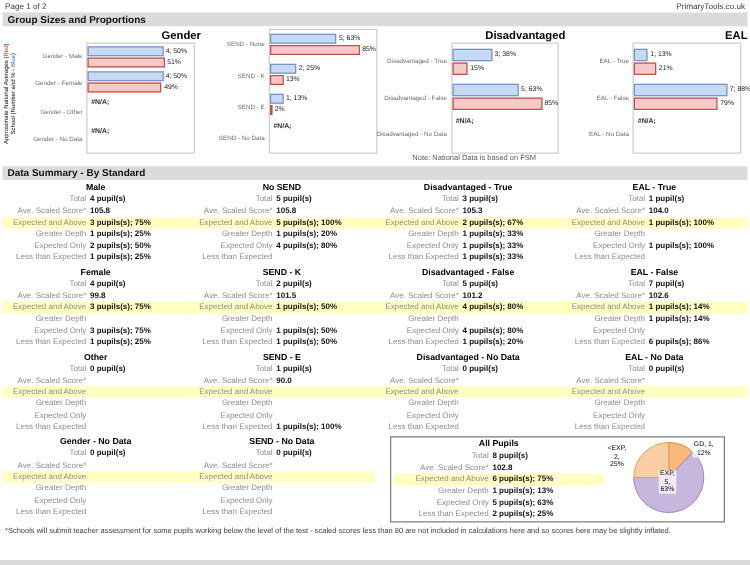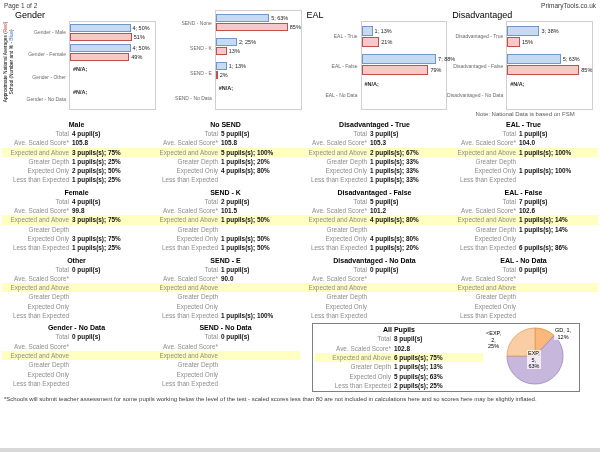--- a/index.html
+++ b/index.html
@@ -17,21 +17,21 @@
   .section-bar{ background:#dbdbdb; font-size:8px; font-weight:bold; padding:1px 4px;
     margin:0 2px 2px 2px; color:#111; }
   
   .charts-row{ display:flex; height:108px; padding:0 2px; margin-bottom:2px; }
   .axis-gutter{ width:13px; position:relative; flex:0 0 13px; }
   .axis-label{ position:absolute; width:104px; left:-45px; top:46px;
     transform:rotate(-90deg); text-align:center; font-size:4.8px; line-height:1.25; color:#000; }
   .axis-label .red{ color:#d02020; }
   .axis-label .blue{ color:#3a66c0; }
   .chart{ flex:1; display:flex; flex-direction:column; min-width:0; }
-  .chart-title{ height:11px; line-height:11px; font-size:9px; font-weight:normal; text-align:left; }
+  .chart-title{ height:11px; line-height:11px; font-size:9px; font-weight:bold; text-align:right; }
   .chart-body{ flex:1; display:flex; min-height:0; }
   .cat-col{ width:54px; flex:0 0 54px; display:flex; flex-direction:column; }
   .cat{ flex:1; display:flex; align-items:center; justify-content:flex-end;
     padding-right:3px; font-size:5px; color:#6a6a6a; white-space:nowrap; }
   .plot-col{ flex:1; display:flex; flex-direction:column; border:1px solid #cfcfcf;
     background:#fff; margin-right:5px; min-width:0; }
   .prow{ flex:1; display:flex; flex-direction:column; justify-content:center; gap:1px; }
   .prow.na-row{ justify-content:flex-start; padding-top:3px; }
   .bar-line{ display:flex; align-items:center; }
   .bar{ height:100%; border:1px solid; flex:0 0 auto; }
@@ -68,20 +68,21 @@
 <body>
 
 <div class="page">
 
   <div class="topbar">
     <span>Page 1 of 2</span>
     <span>PrimaryTools.co.uk</span>
   </div>
 
 
+  <div class="section-bar">Group Sizes and Proportions</div>
 
   <div class="charts-row">
     <div class="axis-gutter">
       <div class="axis-label">
         <div><span>Approximate National Averages (</span><span class="red">Red</span><span>)</span></div>
         <div><span>School (Number and % - </span><span class="blue">Blue</span><span>)</span></div>
       </div>
     </div>
     <div class="chart">
         <div class="chart-title">Gender</div>
@@ -163,20 +164,56 @@
               </div>
             </div>
             <div class="prow na-row">
               <div class="na">#N/A;</div>
             </div>
           </div>
         </div>
         <div class="chart-note"></div>
       </div>
     <div class="chart">
+        <div class="chart-title">Disadvantaged</div>
+        <div class="chart-body">
+          <div class="cat-col">
+            <div class="cat">Disadvantaged - True</div>
+            <div class="cat">Disadvantaged - False</div>
+            <div class="cat">Disadvantaged - No Data</div>
+          </div>
+          <div class="plot-col">
+            <div class="prow">
+              <div class="bar-line" style="height: 10px;">
+                <div class="bar school" style="width: 38%;"></div>
+                <span class="bar-val">3; 38%</span>
+              </div>
+              <div class="bar-line" style="height: 10px;">
+                <div class="bar national" style="width: 15%;"></div>
+                <span class="bar-val">15%</span>
+              </div>
+            </div>
+            <div class="prow">
+              <div class="bar-line" style="height: 10px;">
+                <div class="bar school" style="width: 63%;"></div>
+                <span class="bar-val">5; 63%</span>
+              </div>
+              <div class="bar-line" style="height: 10px;">
+                <div class="bar national" style="width: 85%;"></div>
+                <span class="bar-val">85%</span>
+              </div>
+            </div>
+            <div class="prow na-row">
+              <div class="na">#N/A;</div>
+            </div>
+          </div>
+        </div>
+        <div class="chart-note">Note: National Data is based on FSM</div>
+      </div>
+    <div class="chart">
         <div class="chart-title">EAL</div>
         <div class="chart-body">
           <div class="cat-col">
             <div class="cat">EAL - True</div>
             <div class="cat">EAL - False</div>
             <div class="cat">EAL - No Data</div>
           </div>
           <div class="plot-col">
             <div class="prow">
               <div class="bar-line" style="height: 10px;">
@@ -198,58 +235,23 @@
                 <span class="bar-val">79%</span>
               </div>
             </div>
             <div class="prow na-row">
               <div class="na">#N/A;</div>
             </div>
           </div>
         </div>
         <div class="chart-note"></div>
       </div>
-    <div class="chart">
-        <div class="chart-title">Disadvantaged</div>
-        <div class="chart-body">
-          <div class="cat-col">
-            <div class="cat">Disadvantaged - True</div>
-            <div class="cat">Disadvantaged - False</div>
-            <div class="cat">Disadvantaged - No Data</div>
-          </div>
-          <div class="plot-col">
-            <div class="prow">
-              <div class="bar-line" style="height: 10px;">
-                <div class="bar school" style="width: 38%;"></div>
-                <span class="bar-val">3; 38%</span>
-              </div>
-              <div class="bar-line" style="height: 10px;">
-                <div class="bar national" style="width: 15%;"></div>
-                <span class="bar-val">15%</span>
-              </div>
-            </div>
-            <div class="prow">
-              <div class="bar-line" style="height: 10px;">
-                <div class="bar school" style="width: 63%;"></div>
-                <span class="bar-val">5; 63%</span>
-              </div>
-              <div class="bar-line" style="height: 10px;">
-                <div class="bar national" style="width: 85%;"></div>
-                <span class="bar-val">85%</span>
-              </div>
-            </div>
-            <div class="prow na-row">
-              <div class="na">#N/A;</div>
-            </div>
-          </div>
-        </div>
-        <div class="chart-note">Note: National Data is based on FSM</div>
-      </div>
   </div>
 
+  <div class="section-bar">Data Summary - By Standard</div>
 
   <div class="summary">
     <div class="sgrid-row">
       <div class="sblock">
           <div class="sblock-title">Male</div>
           <div class="srow">
             <span class="lab">Total</span>
             <span class="val">4 pupil(s)</span>
           </div>
           <div class="srow">

